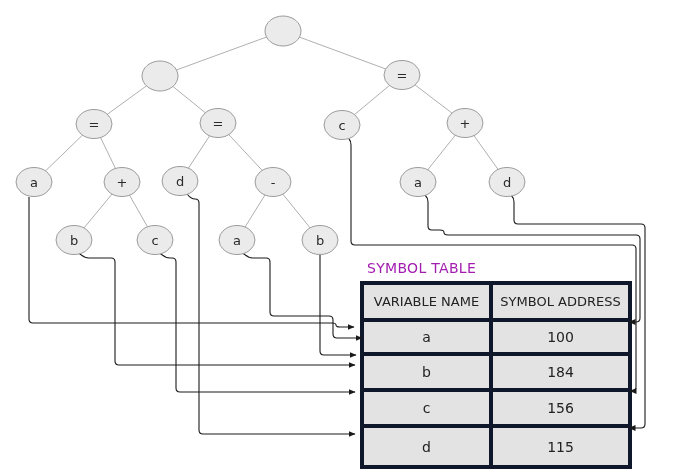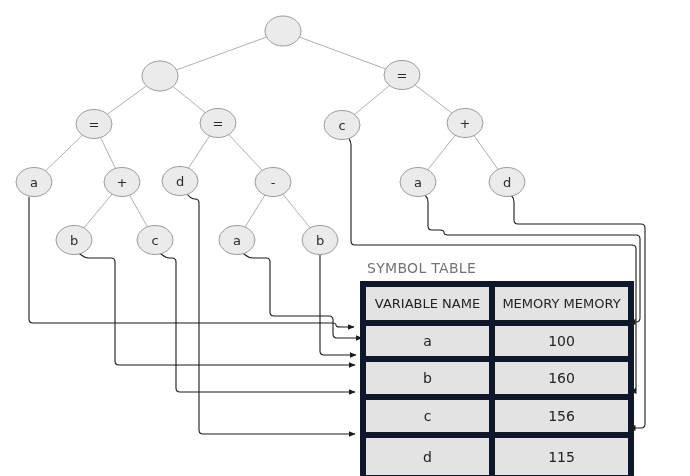--- a/index.html
+++ b/index.html
@@ -13,28 +13,28 @@
   #overlay-svg{position:absolute;left:0;top:0;z-index:2;pointer-events:none;}
   .node ellipse{fill:#ebebeb;stroke:#9b9b9b;stroke-width:1;}
   .node text{
     fill:#2a2a2a;font-size:13px;text-anchor:middle;
     font-family:"DejaVu Sans","Liberation Sans",sans-serif;
   }
   .tree-edge{stroke:#b0b0b0;stroke-width:1;}
   .ptr{fill:none;stroke:#1a1a1a;stroke-width:1.1;}
   #table-title{
     position:absolute;left:367px;top:260px;z-index:1;
-    font-size:14px;color:#737373;letter-spacing:0.3px;
+    font-size:14px;color:#a21caf;letter-spacing:0.3px;
   }
   #symbol-table{
     position:absolute;left:360px;top:281px;z-index:1;
     border-collapse:collapse;table-layout:fixed;width:268px;
   }
   #symbol-table td,#symbol-table th{
-    background:#e3e3e3;border:6px solid #0f172a;
+    background:#e3e3e3;border:4px solid #0f172a;
     text-align:center;vertical-align:middle;
     color:#222222;padding:0;
   }
   #symbol-table th{font-size:13px;font-weight:normal;height:33px;}
   #symbol-table td{font-size:14px;}
   .row-a td{height:30px;}
   .row-b td{height:32px;}
   .row-c td{height:32px;}
   .row-d td{height:37px;}
   col.c1{width:129px;} col.c2{width:139px;}
@@ -47,29 +47,29 @@
   <div id="table-title">SYMBOL TABLE</div>
 
   <table id="symbol-table">
     <colgroup>
         <col class="c1">
         <col class="c2">
       </colgroup>
     <tbody>
         <tr>
       <th>VARIABLE NAME</th>
-      <th>MEMORY MEMORY</th>
+      <th>SYMBOL ADDRESS</th>
     </tr>
     <tr class="row-a">
       <td>a</td>
       <td>100</td>
     </tr>
     <tr class="row-b">
       <td>b</td>
-      <td>160</td>
+      <td>184</td>
     </tr>
     <tr class="row-c">
       <td>c</td>
       <td>156</td>
     </tr>
     <tr class="row-d">
       <td>d</td>
       <td>115</td>
     </tr>
   </tbody>

